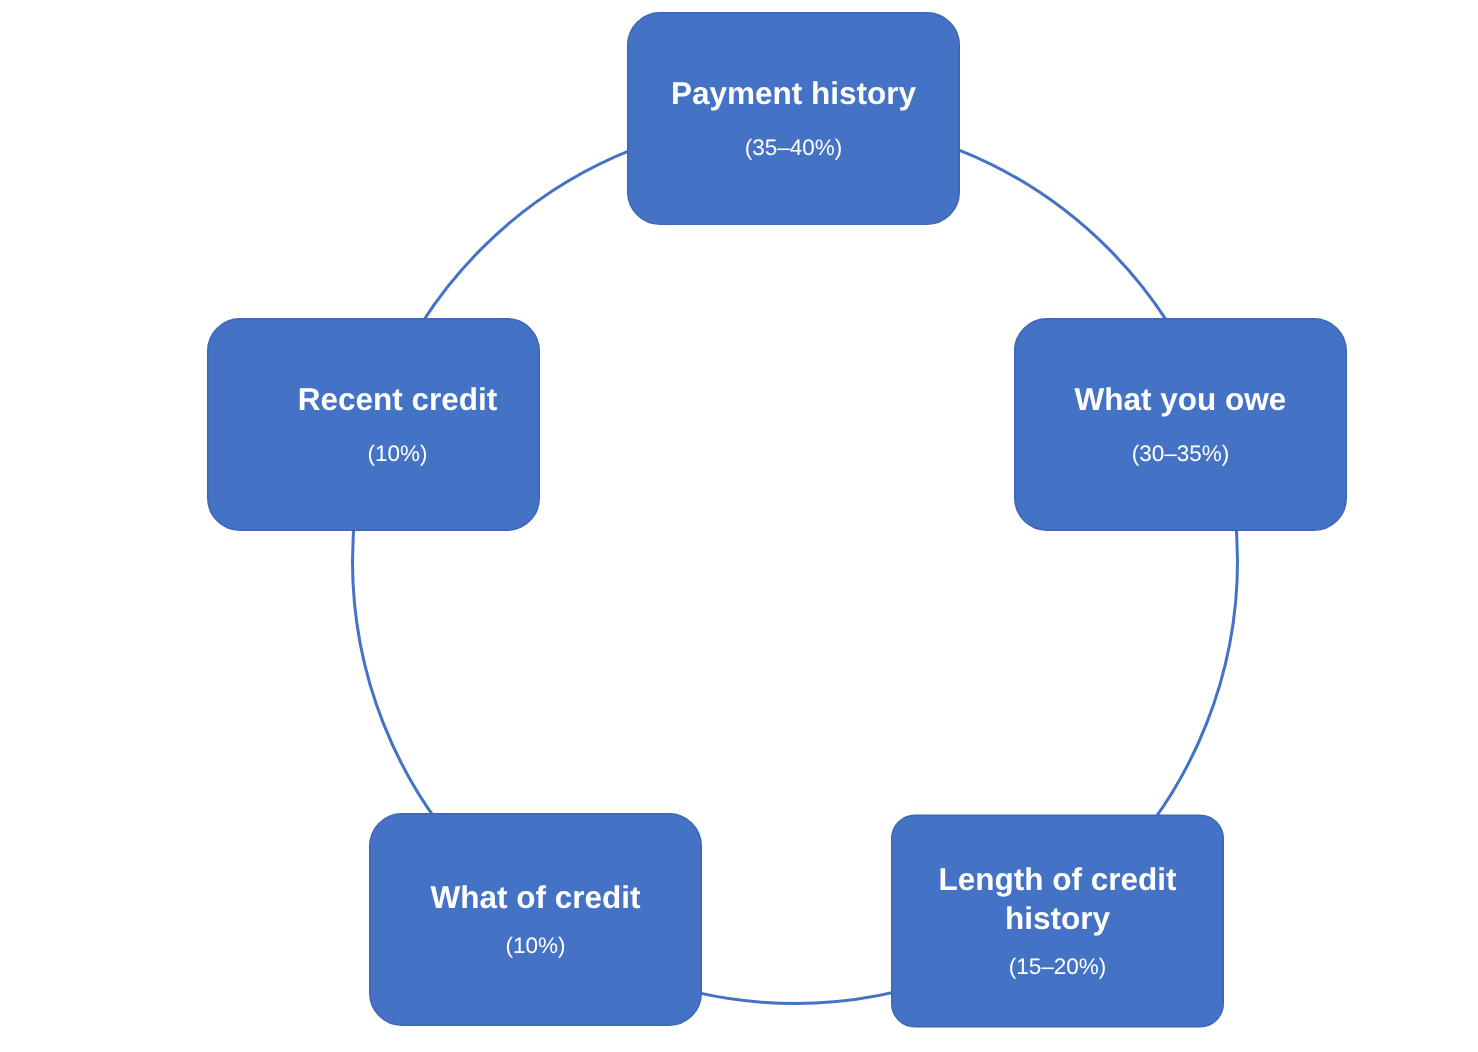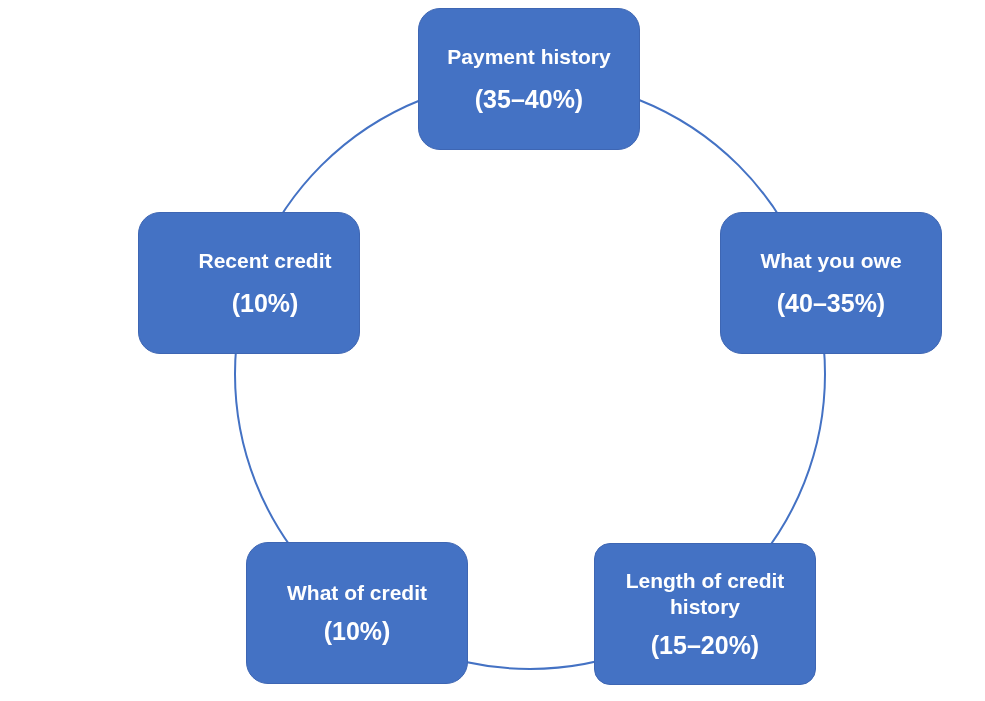--- a/index.html
+++ b/index.html
@@ -38,27 +38,27 @@
     text-align: center;
     color: #ffffff;
     padding: 6px 12px;
   }
   .node-label {
     font-size: 21px;
     font-weight: 600;
     line-height: 1.25;
   }
   .node-value {
-    font-size: 25px;
-    font-weight: 700;
+    font-size: 15px;
+    font-weight: 400;
     line-height: 1.2;
     margin-top: 13px;
   }
   .n-top          { left: 378px; top: 8px;   }
-  .n-right        { left: 680px; top: 212px; }
+  .n-right        { left: 636px; top: 212px; }
   .n-bottom-right { left: 554px; top: 543px; border-radius: 16px; }
   .n-bottom-left  { left: 206px; top: 542px; }
   .n-left         { left: 98px;  top: 212px; padding-left: 44px; }
   .n-bottom-right .node-value,
   .n-bottom-left  .node-value { margin-top: 10px; }
 </style>
 </head>
 <body>
 
 <div class="canvas">
@@ -67,21 +67,21 @@
     <circle cx="490" cy="374" r="295" fill="none" stroke="#4472C4" stroke-width="2"></circle>
   </svg>
 
   <div class="node n-top">
     <div class="node-label">Payment history</div>
     <div class="node-value">(35–40%)</div>
   </div>
 
   <div class="node n-right">
     <div class="node-label">What you owe</div>
-    <div class="node-value">(40–35%)</div>
+    <div class="node-value">(30–35%)</div>
   </div>
 
   <div class="node n-bottom-right">
     <div class="node-label">Length of credit history</div>
     <div class="node-value">(15–20%)</div>
   </div>
 
   <div class="node n-bottom-left">
     <div class="node-label">What of credit</div>
     <div class="node-value">(10%)</div>

